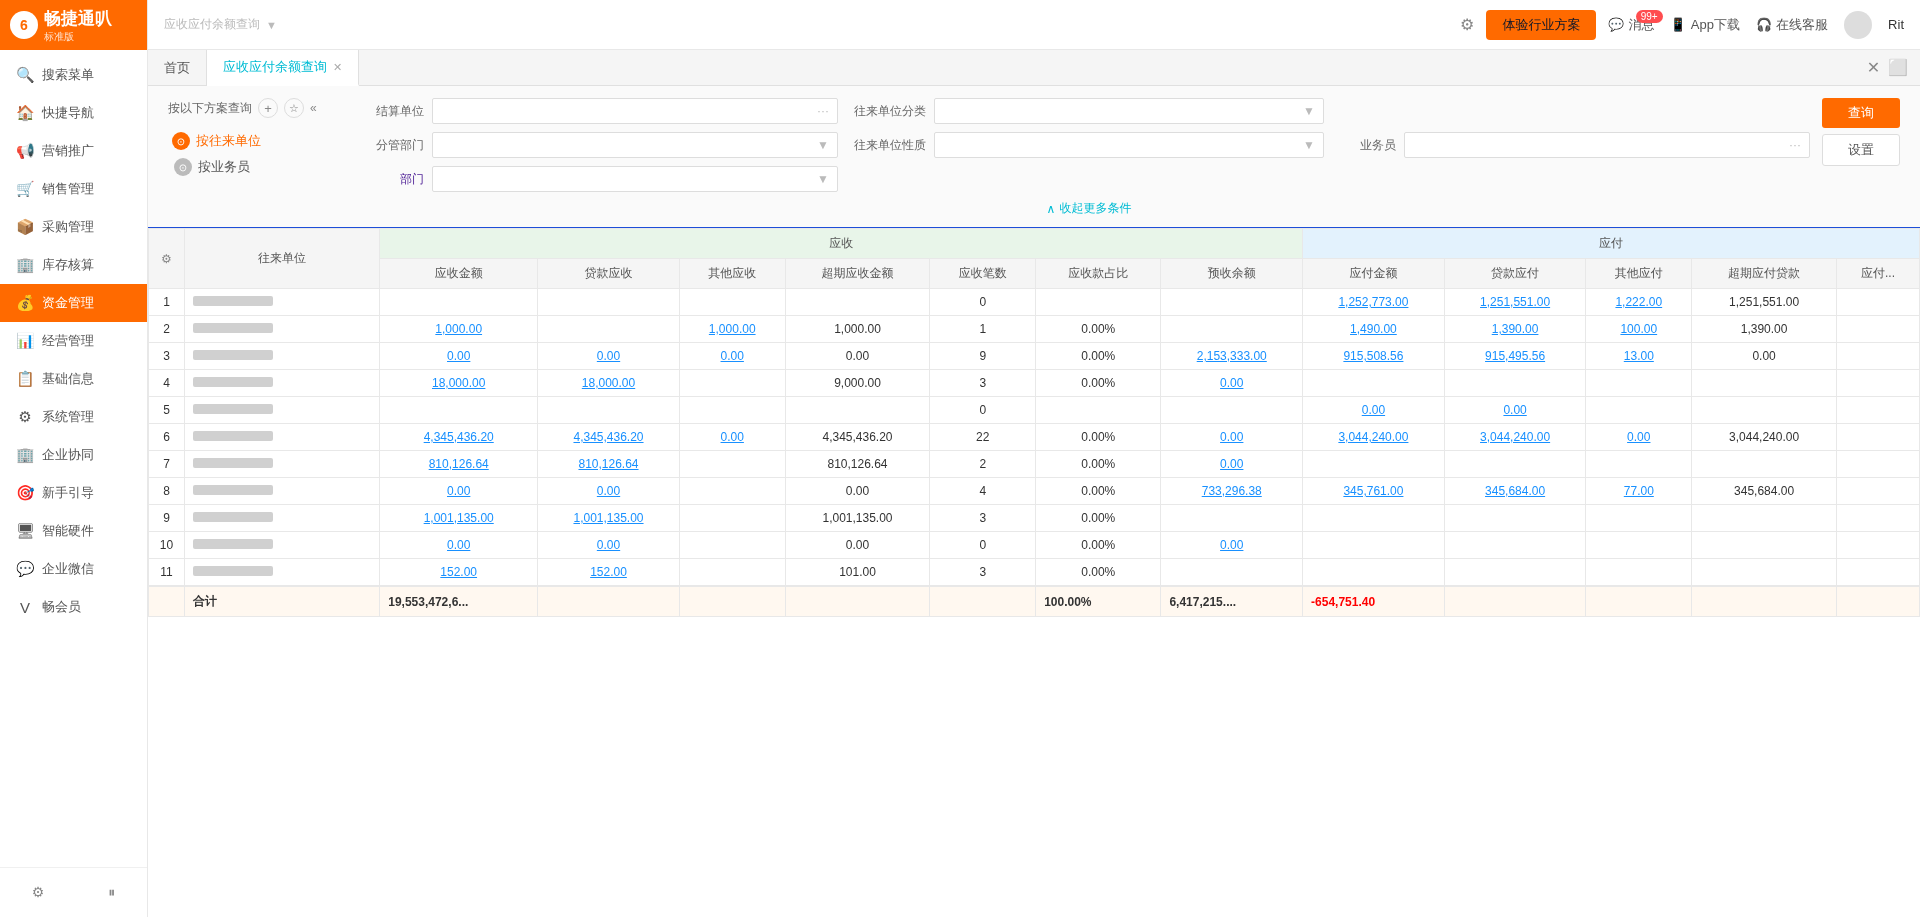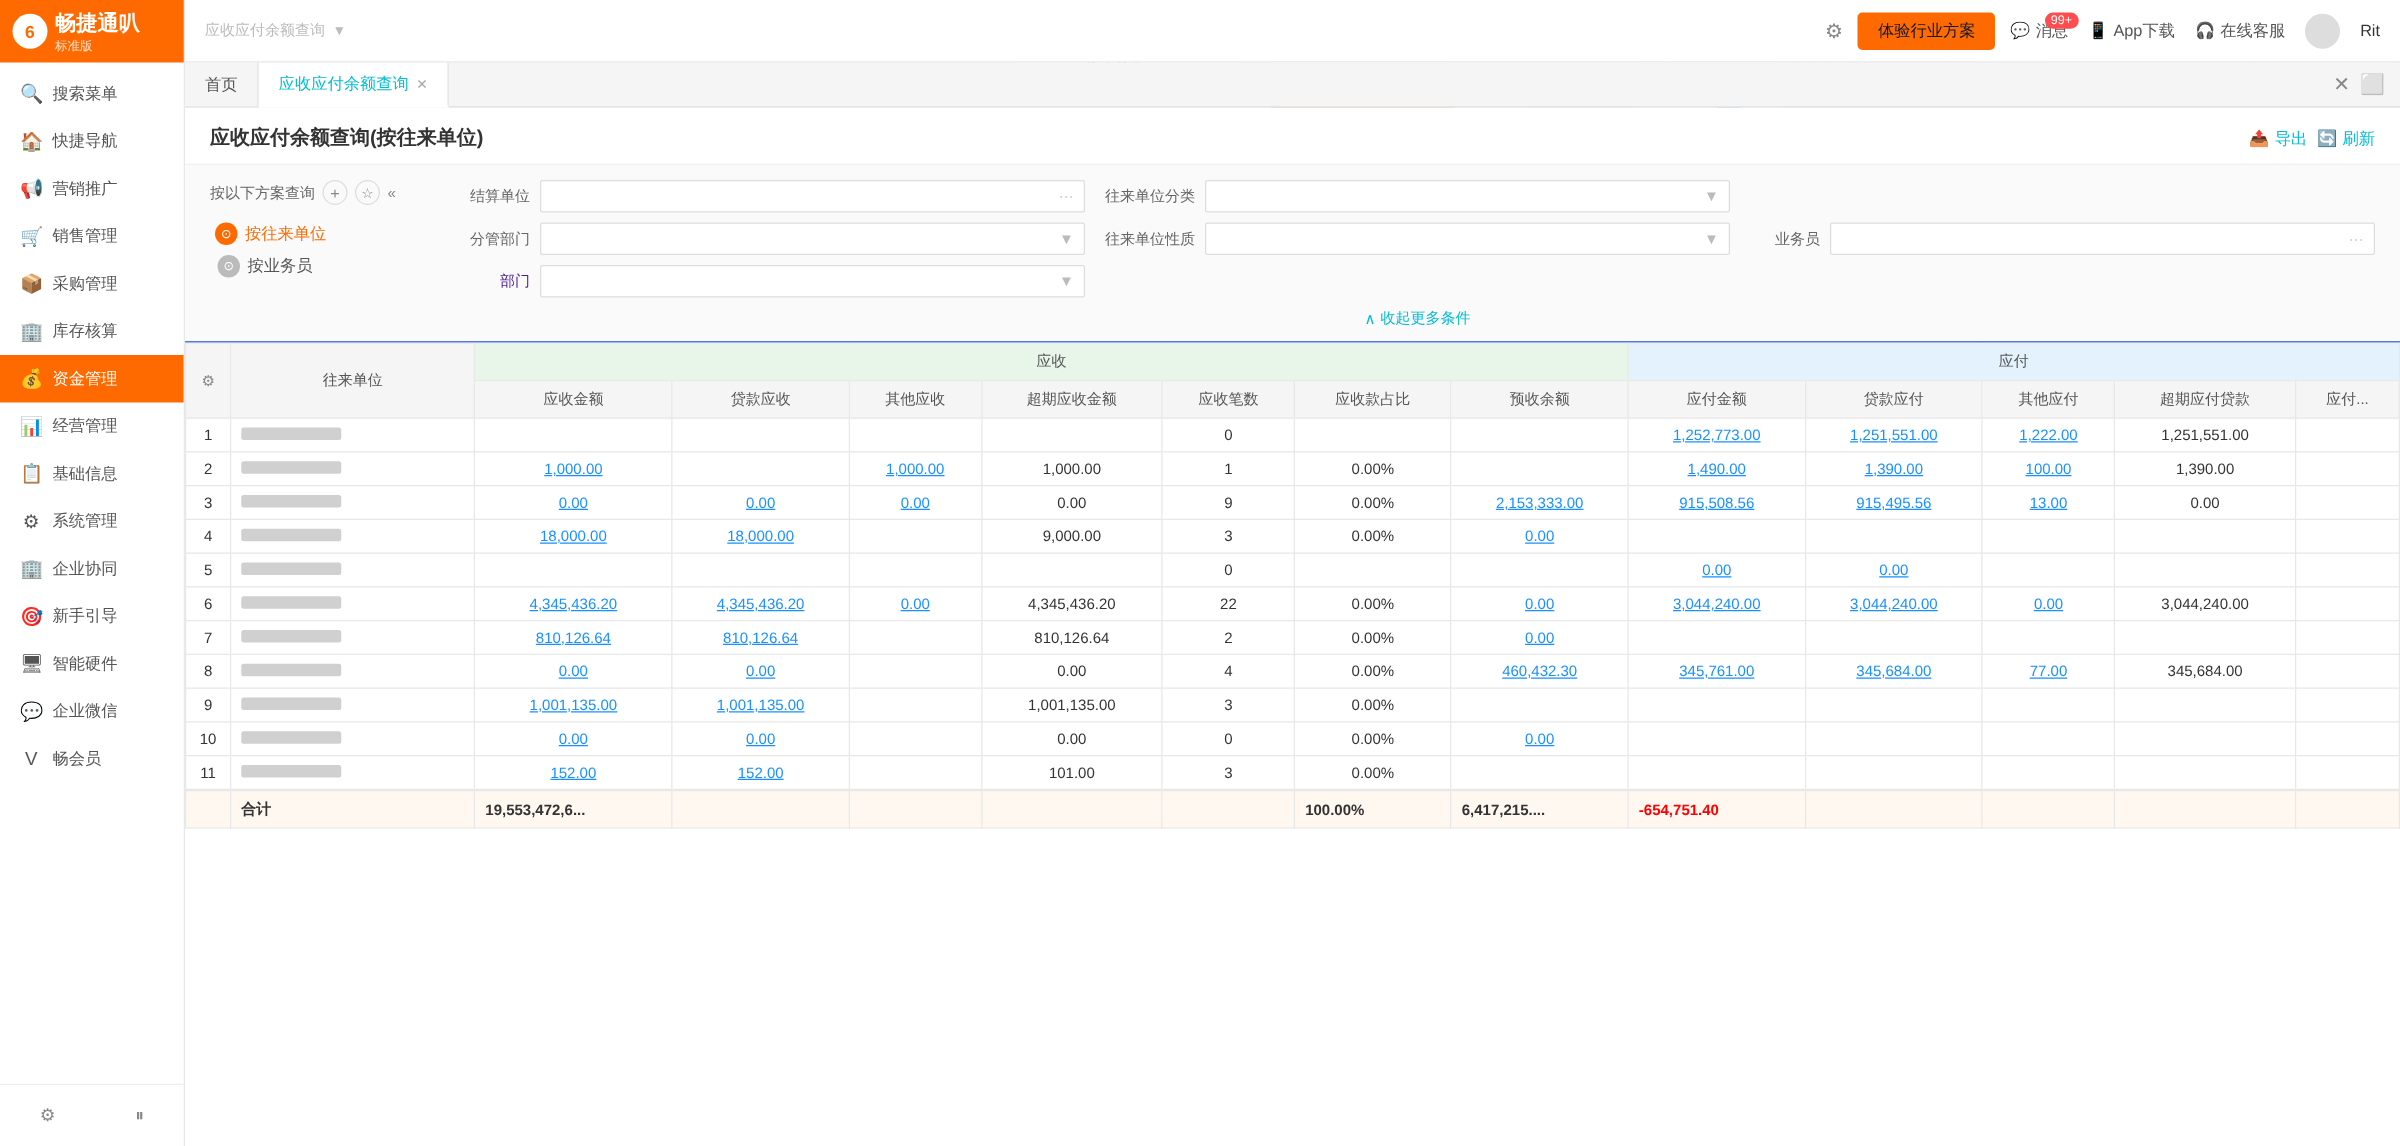--- a/index.html
+++ b/index.html
@@ -206,33 +206,20 @@
   </div>
   <div class="tab-actions">
     <span class="tab-action-btn">✕</span>
     <span class="tab-action-btn">⬜</span>
   </div>
 </div>
 
 <div class="main-content">
   <div class="page-wrapper">
 
-    <div class="page-header">
-      <h2 class="page-title">应收应付余额查询(按往来单位)</h2>
-      <div class="page-actions">
-        <div class="page-action-btn">
-          <span>📤</span>
-          <span>导出</span>
-        </div>
-        <div class="page-action-btn">
-          <span>🔄</span>
-          <span>刷新</span>
-        </div>
-      </div>
-    </div>
 
     <div style="display:flex; background:#fafafa; border-bottom:1px solid #1d4ed8; padding: 12px 20px 6px;">
 
       <div style="width:180px; flex-shrink:0;">
         <div style="display:flex; align-items:center; gap:6px; margin-bottom:10px;">
           <span style="color:#666; font-size:12px;">按以下方案查询</span>
           <div style="width:20px;height:20px;border:1px solid #ddd;border-radius:50%;display:flex;align-items:center;justify-content:center;cursor:pointer;color:#888;font-size:13px;">+</div>
           <div style="width:20px;height:20px;border:1px solid #ddd;border-radius:50%;display:flex;align-items:center;justify-content:center;cursor:pointer;color:#888;font-size:11px;">☆</div>
           <div style="color:#888;cursor:pointer;">«</div>
         </div>
@@ -282,20 +269,24 @@
             <div style="flex:1;height:26px;border:1px solid #ddd;border-radius:2px;padding:0 8px;font-size:12px;display:flex;align-items:center;justify-content:flex-end;background:#fff;cursor:pointer;color:#bbb;">▼</div>
           </div>
         </div>
 
         <div style="display:flex;align-items:center;justify-content:center;gap:4px;color:#00bcd4;font-size:12px;cursor:pointer;padding:4px 0;margin-top:4px;">
           <span>∧</span>
           <span>收起更多条件</span>
         </div>
       </div>
 
+      <div style="width:90px; flex-shrink:0; padding-left:12px; display:flex; flex-direction:column; gap:6px; padding-top:0;">
+        <button class="btn-query">查询</button>
+        <button class="btn-set">设置</button>
+      </div>
     </div>
 
     <div class="table-container">
       <table class="data-table">
         <thead>
           <tr>
             <th rowspan="2" style="width:36px;">
               <span class="table-setting-icon">⚙</span>
             </th>
             <th rowspan="2" style="min-width:120px;">往来单位</th>
@@ -432,21 +423,21 @@
             </tr>
             <tr>
               <td class="row-num">8</td>
               <td class="text-left blurred-cell"><span style="display: inline-block; background: rgb(208, 208, 208); border-radius: 2px; height: 10px; min-width: 80px; max-width: 120px;"></span></td>
               <td><a href="#">0.00</a></td>
               <td><a href="#">0.00</a></td>
               <td></td>
               <td>0.00</td>
               <td>4</td>
               <td>0.00%</td>
-              <td><a href="#">460,432.30</a></td>
+              <td><a href="#">733,296.38</a></td>
               <td><a href="#">345,761.00</a></td>
               <td><a href="#">345,684.00</a></td>
               <td><a href="#">77.00</a></td>
               <td>345,684.00</td>
               <td></td>
             </tr>
             <tr>
               <td class="row-num">9</td>
               <td class="text-left blurred-cell"><span style="display: inline-block; background: rgb(208, 208, 208); border-radius: 2px; height: 10px; min-width: 80px; max-width: 120px;"></span></td>
               <td><a href="#">1,001,135.00</a></td>

